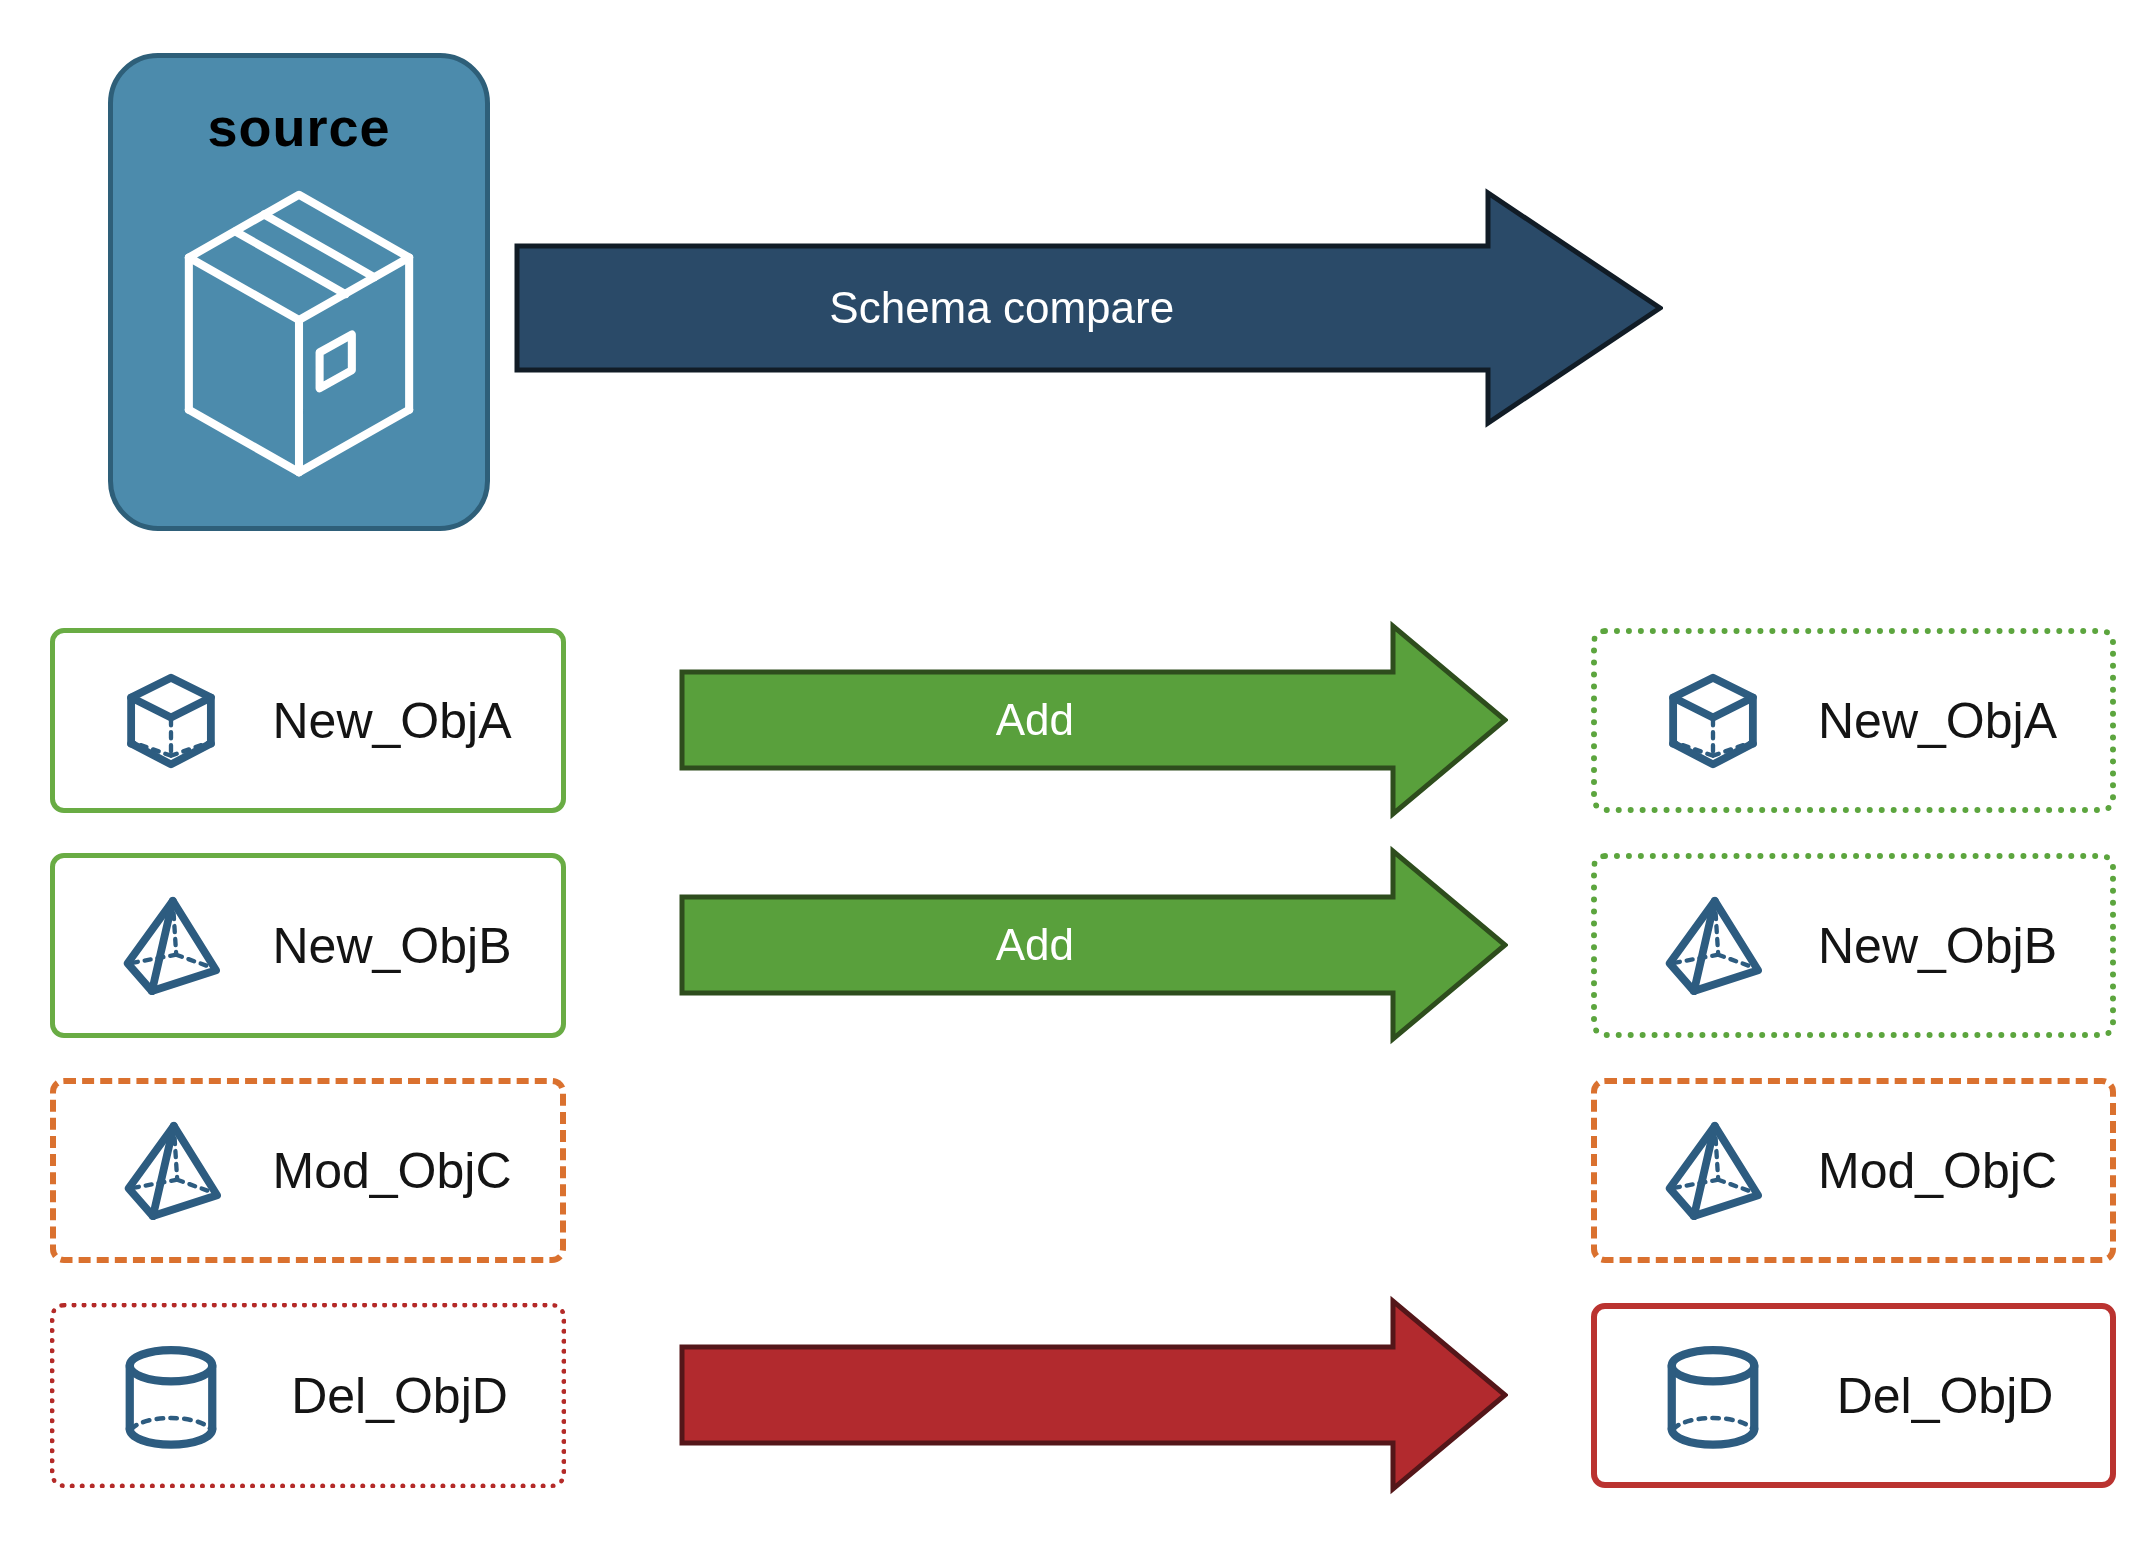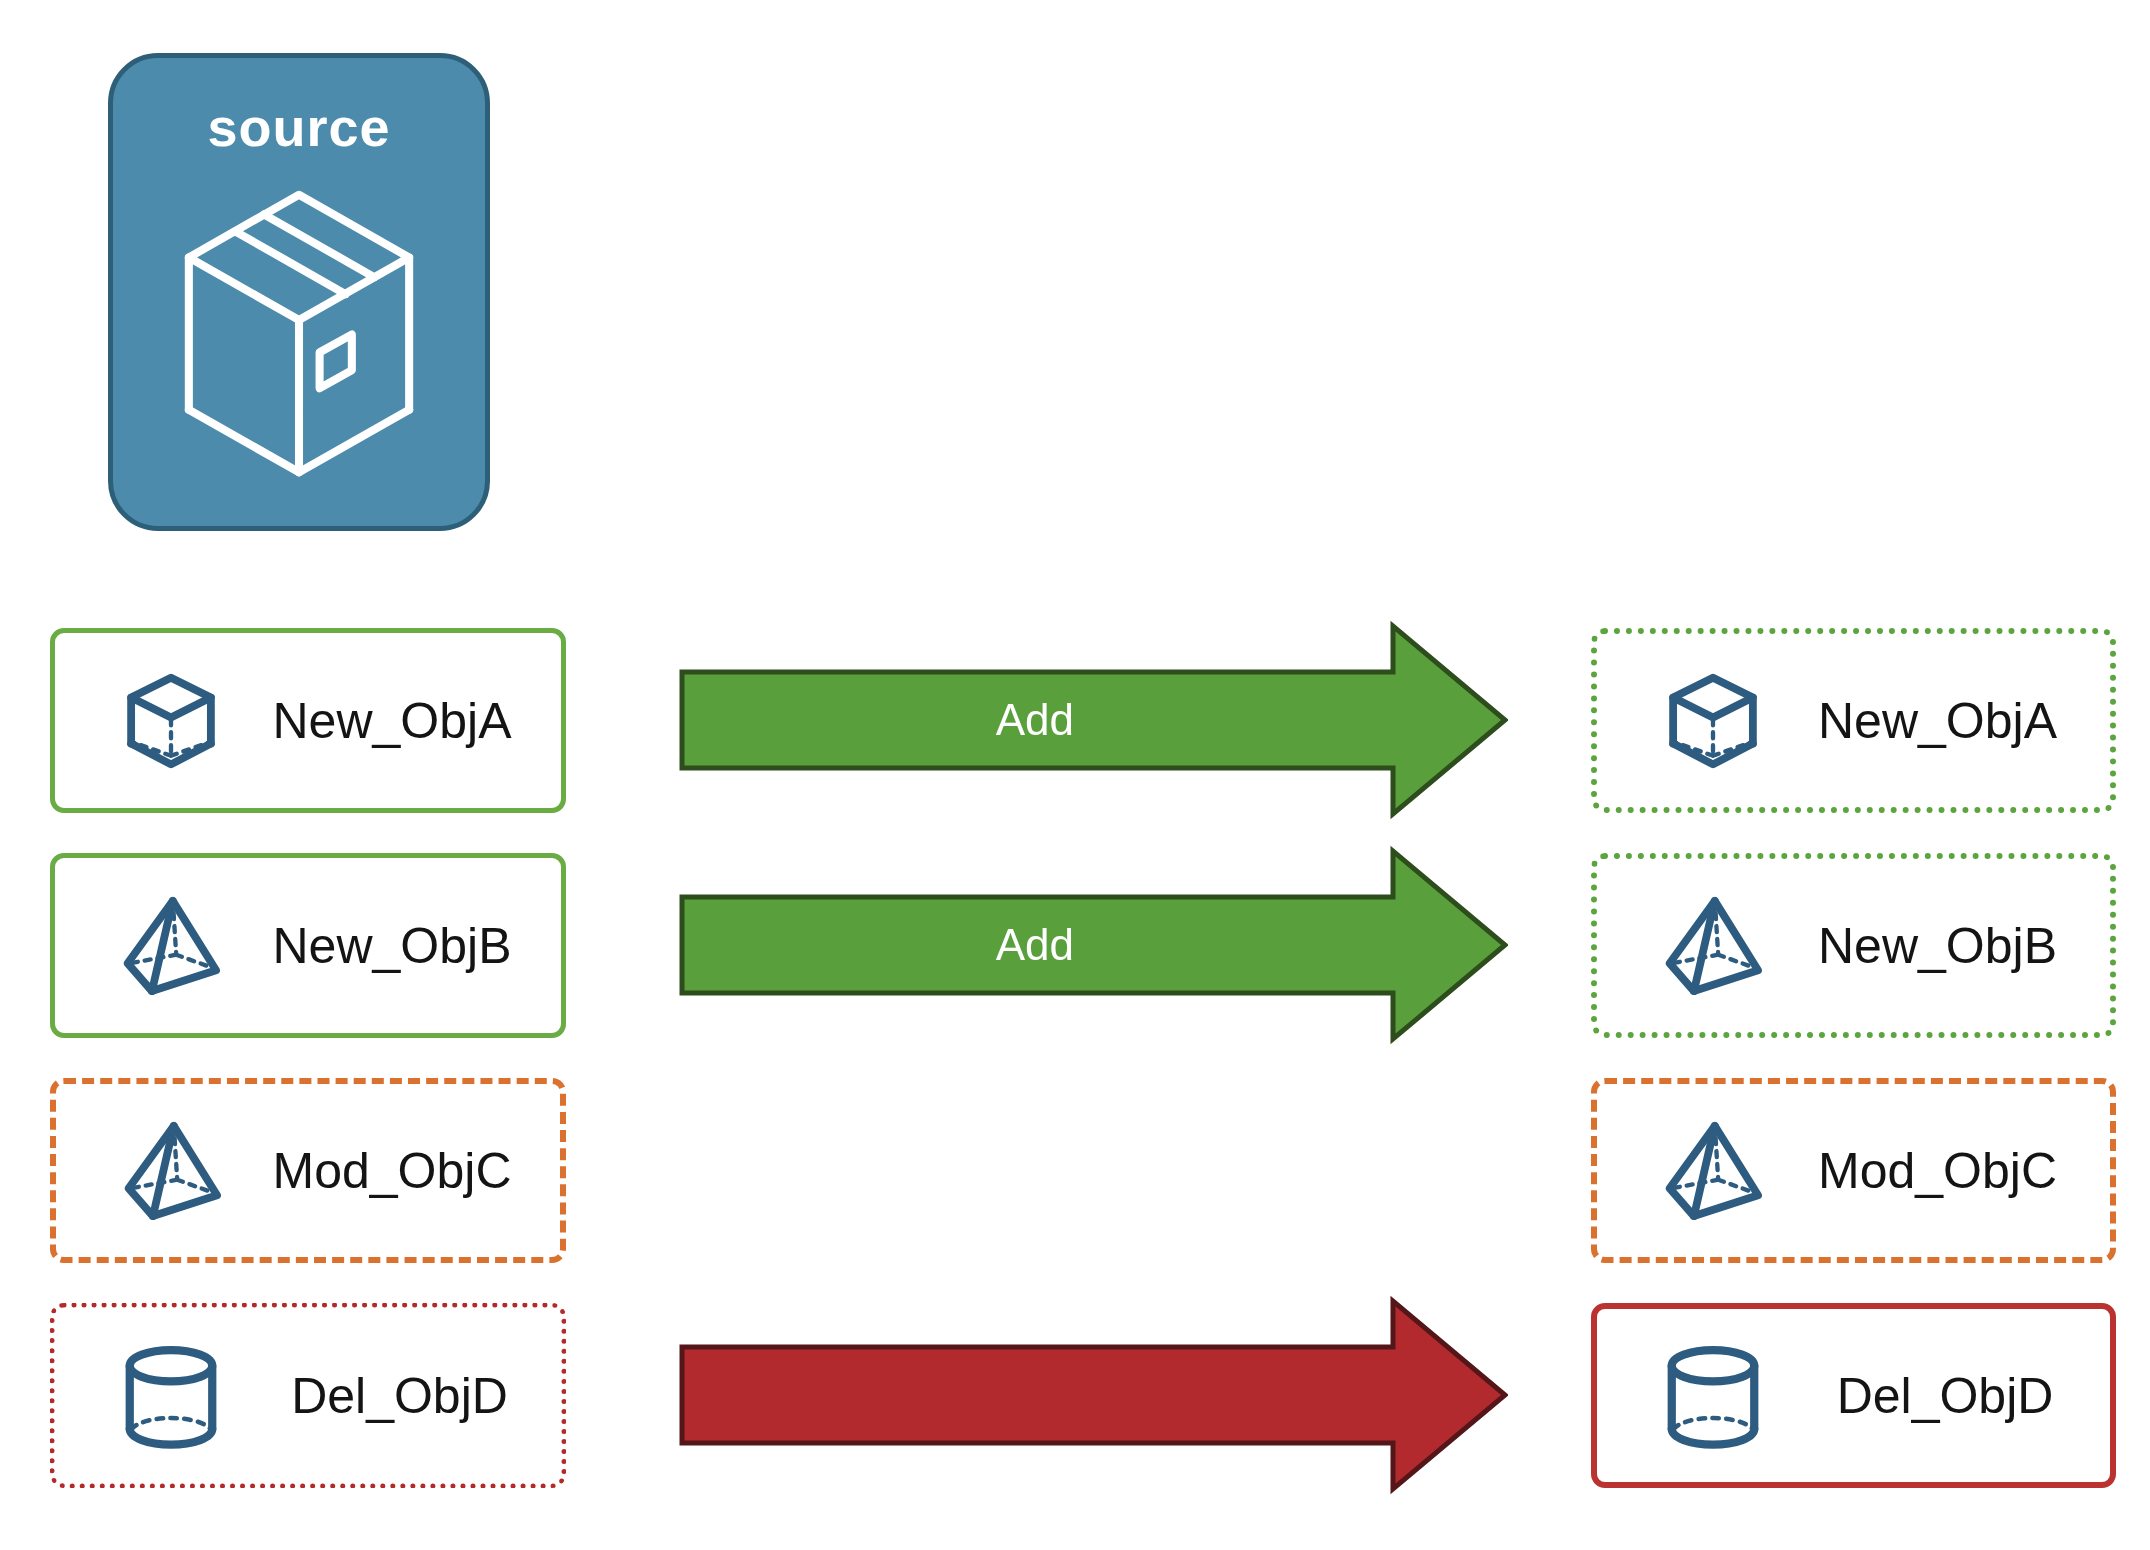--- a/index.html
+++ b/index.html
@@ -5,21 +5,21 @@
   html,body{margin:0;padding:0;background:#ffffff;}
   #canvas{position:relative;width:2150px;height:1550px;background:#ffffff;overflow:hidden;
           font-family:"Liberation Sans", sans-serif;}
 
   
   .panel{position:absolute;top:53px;width:382px;height:478px;border-radius:50px;
          background:var(--panel-fill,#4c8bac);border:5px solid var(--panel-border,#2e5f79);
          box-sizing:border-box;display:flex;flex-direction:column;align-items:center;}
   .panel-source{left:108px;}
   .panel-target{left:1658px;}
-  .panel-label{margin-top:38px;color:#ffffff;font-size:54px;font-weight:bold;letter-spacing:1px;}
+  .panel-label{margin-top:38px;color:#000000;font-size:54px;font-weight:bold;letter-spacing:1px;}
   .panel-icon{margin-top:26px;}
   .white-line{fill:none;stroke:#ffffff;stroke-width:9;stroke-linejoin:round;stroke-linecap:round;}
 
   
   .arrow-wrap{position:absolute;}
   .arrow-svg{display:block;width:100%;height:100%;}
   .arrow-shape{stroke-width:5;stroke-linejoin:miter;}
   .arrow-main-shape{fill:var(--main-arrow-fill,#2a4a68);stroke:var(--main-arrow-border,#111c26);}
   .arrow-add-shape{fill:var(--add-fill,#59a03c);stroke:var(--add-border,#2e4d1d);}
   .arrow-update-shape{fill:var(--update-fill,#d97e40);stroke:var(--update-border,#6f3a20);}
@@ -99,20 +99,26 @@
 <div id="canvas">
 
   <div class="panel panel-source">
     <div class="panel-label">source</div>
     <svg class="panel-icon" width="272" height="300" viewBox="0 0 270 335">
         <use href="#sym-package"></use>
       </svg>
   </div>
 
 
+  <div class="arrow-wrap main-arrow">
+    <svg class="arrow-svg" viewBox="0 0 1150 240" preserveAspectRatio="none">
+      <polygon class="arrow-shape arrow-main-shape" points="4,58 975,58 975,5 1147,120 975,235 975,182 4,182"></polygon>
+    </svg>
+    <div class="arrow-label">Schema compare</div>
+  </div>
 
   <div class="card card-left row-1 style-green-solid">
     <svg class="obj-icon" viewBox="0 0 120 120">
         <use href="#sym-cube"></use>
       </svg>
     <span class="obj-label">New_ObjA</span>
   </div>
   <div class="arrow-wrap row-arrow row-1" style="top:620px">
     <svg class="arrow-svg" viewBox="0 0 830 200" preserveAspectRatio="none">
       <polygon class="arrow-shape arrow-add-shape" points="4,52 715,52 715,6 827,100 715,194 715,148 4,148"></polygon>

